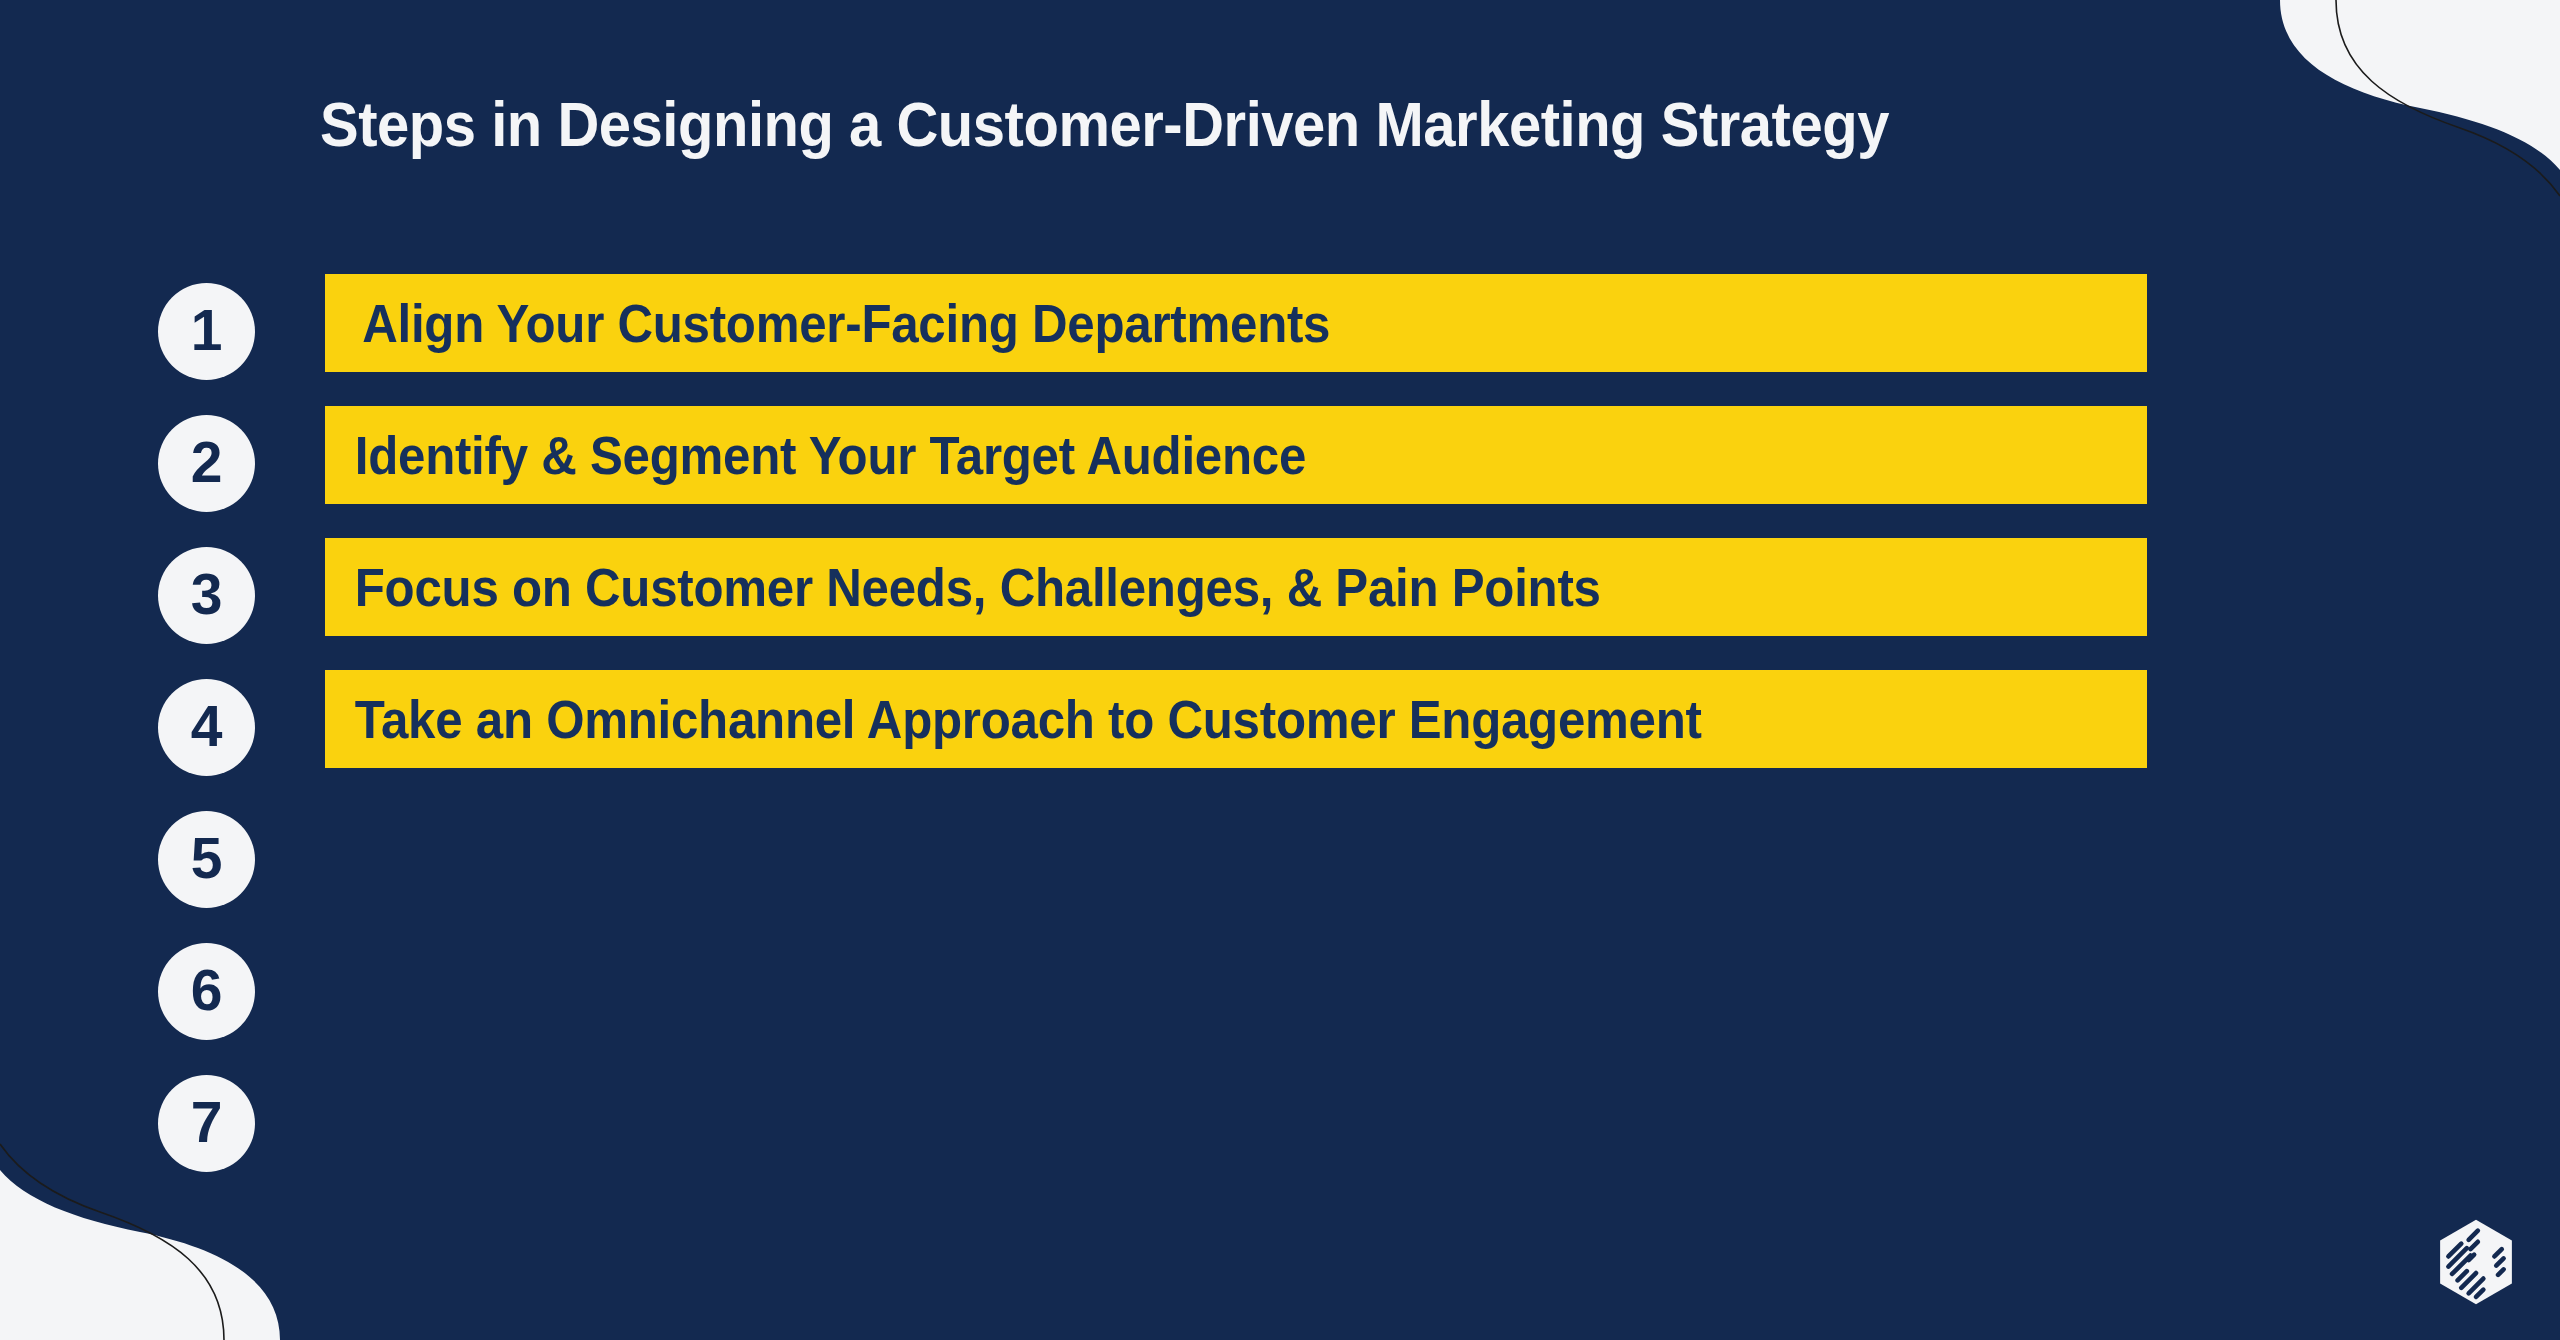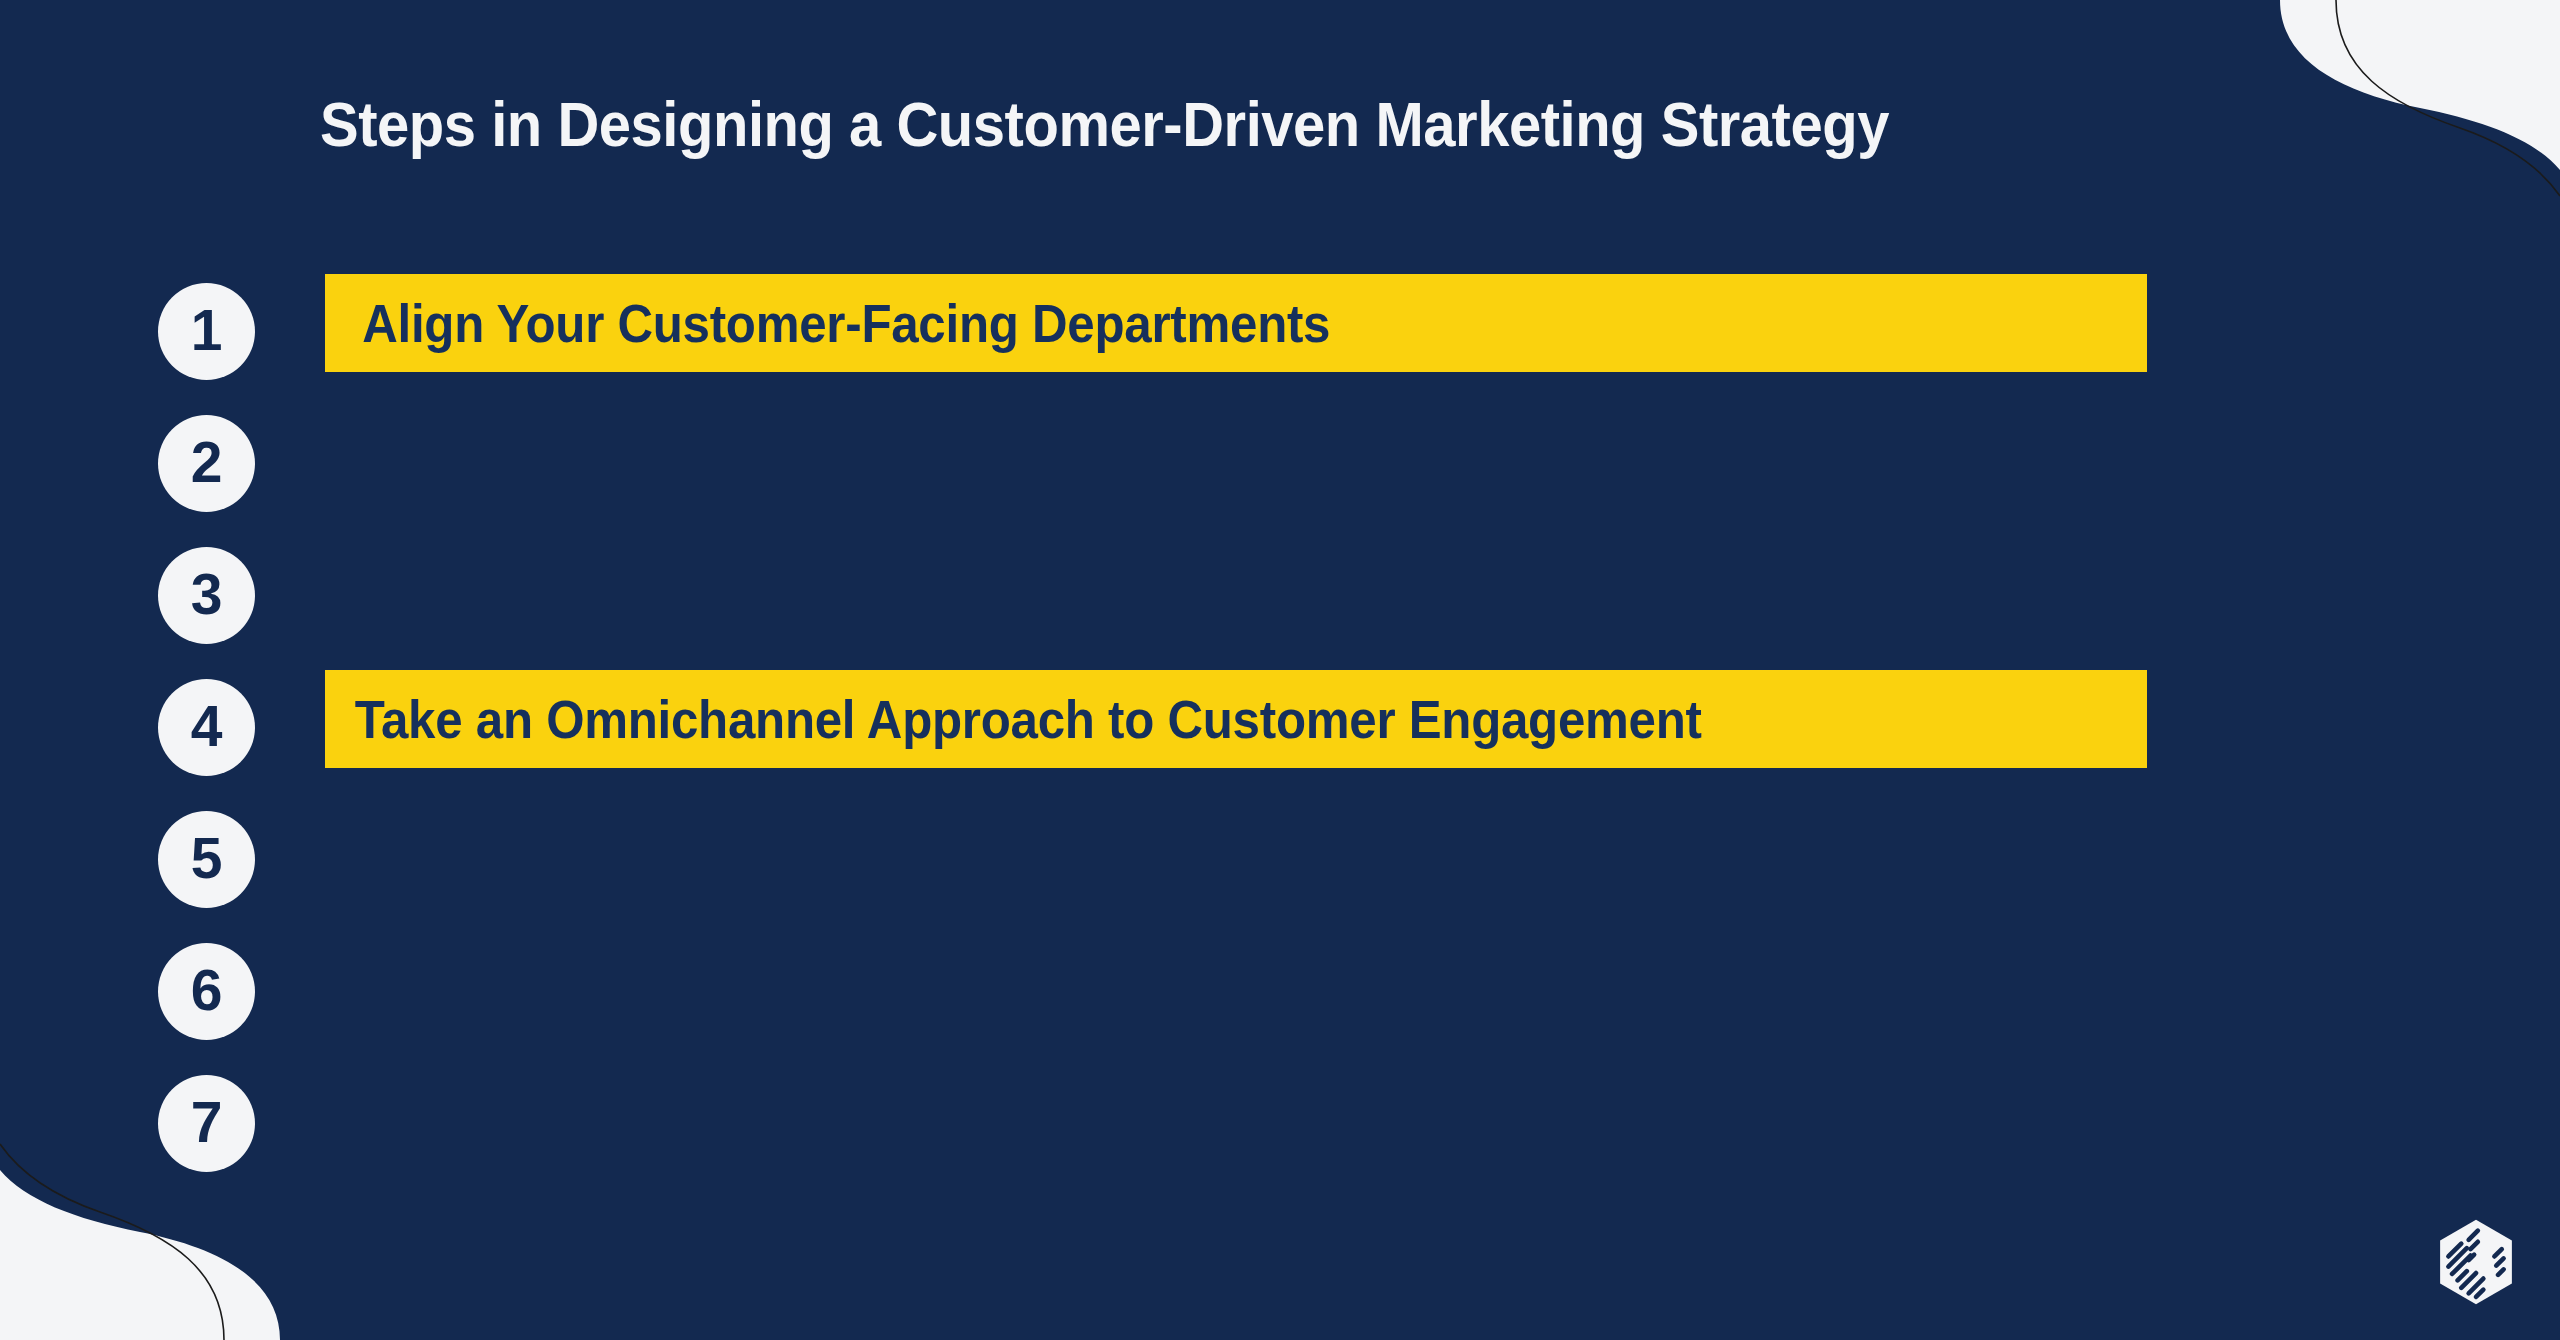--- a/index.html
+++ b/index.html
@@ -139,25 +139,31 @@
       </div>
       <div class="step-bar">
         <span class="step-bar-label">Align Your Customer-Facing Departments</span>
       </div>
     </div>
 
     <div class="step-row">
       <div class="step-badge">
         <span class="step-badge-number">2</span>
       </div>
+      <div class="step-bar">
+        <span class="step-bar-label">Identify &amp; Segment Your Target Audience</span>
+      </div>
     </div>
 
     <div class="step-row">
       <div class="step-badge">
         <span class="step-badge-number">3</span>
+      </div>
+      <div class="step-bar">
+        <span class="step-bar-label">Focus on Customer Needs, Challenges, &amp; Pain Points</span>
       </div>
     </div>
 
     <div class="step-row">
       <div class="step-badge">
         <span class="step-badge-number">4</span>
       </div>
       <div class="step-bar">
         <span class="step-bar-label">Take an Omnichannel Approach to Customer Engagement</span>
       </div>

